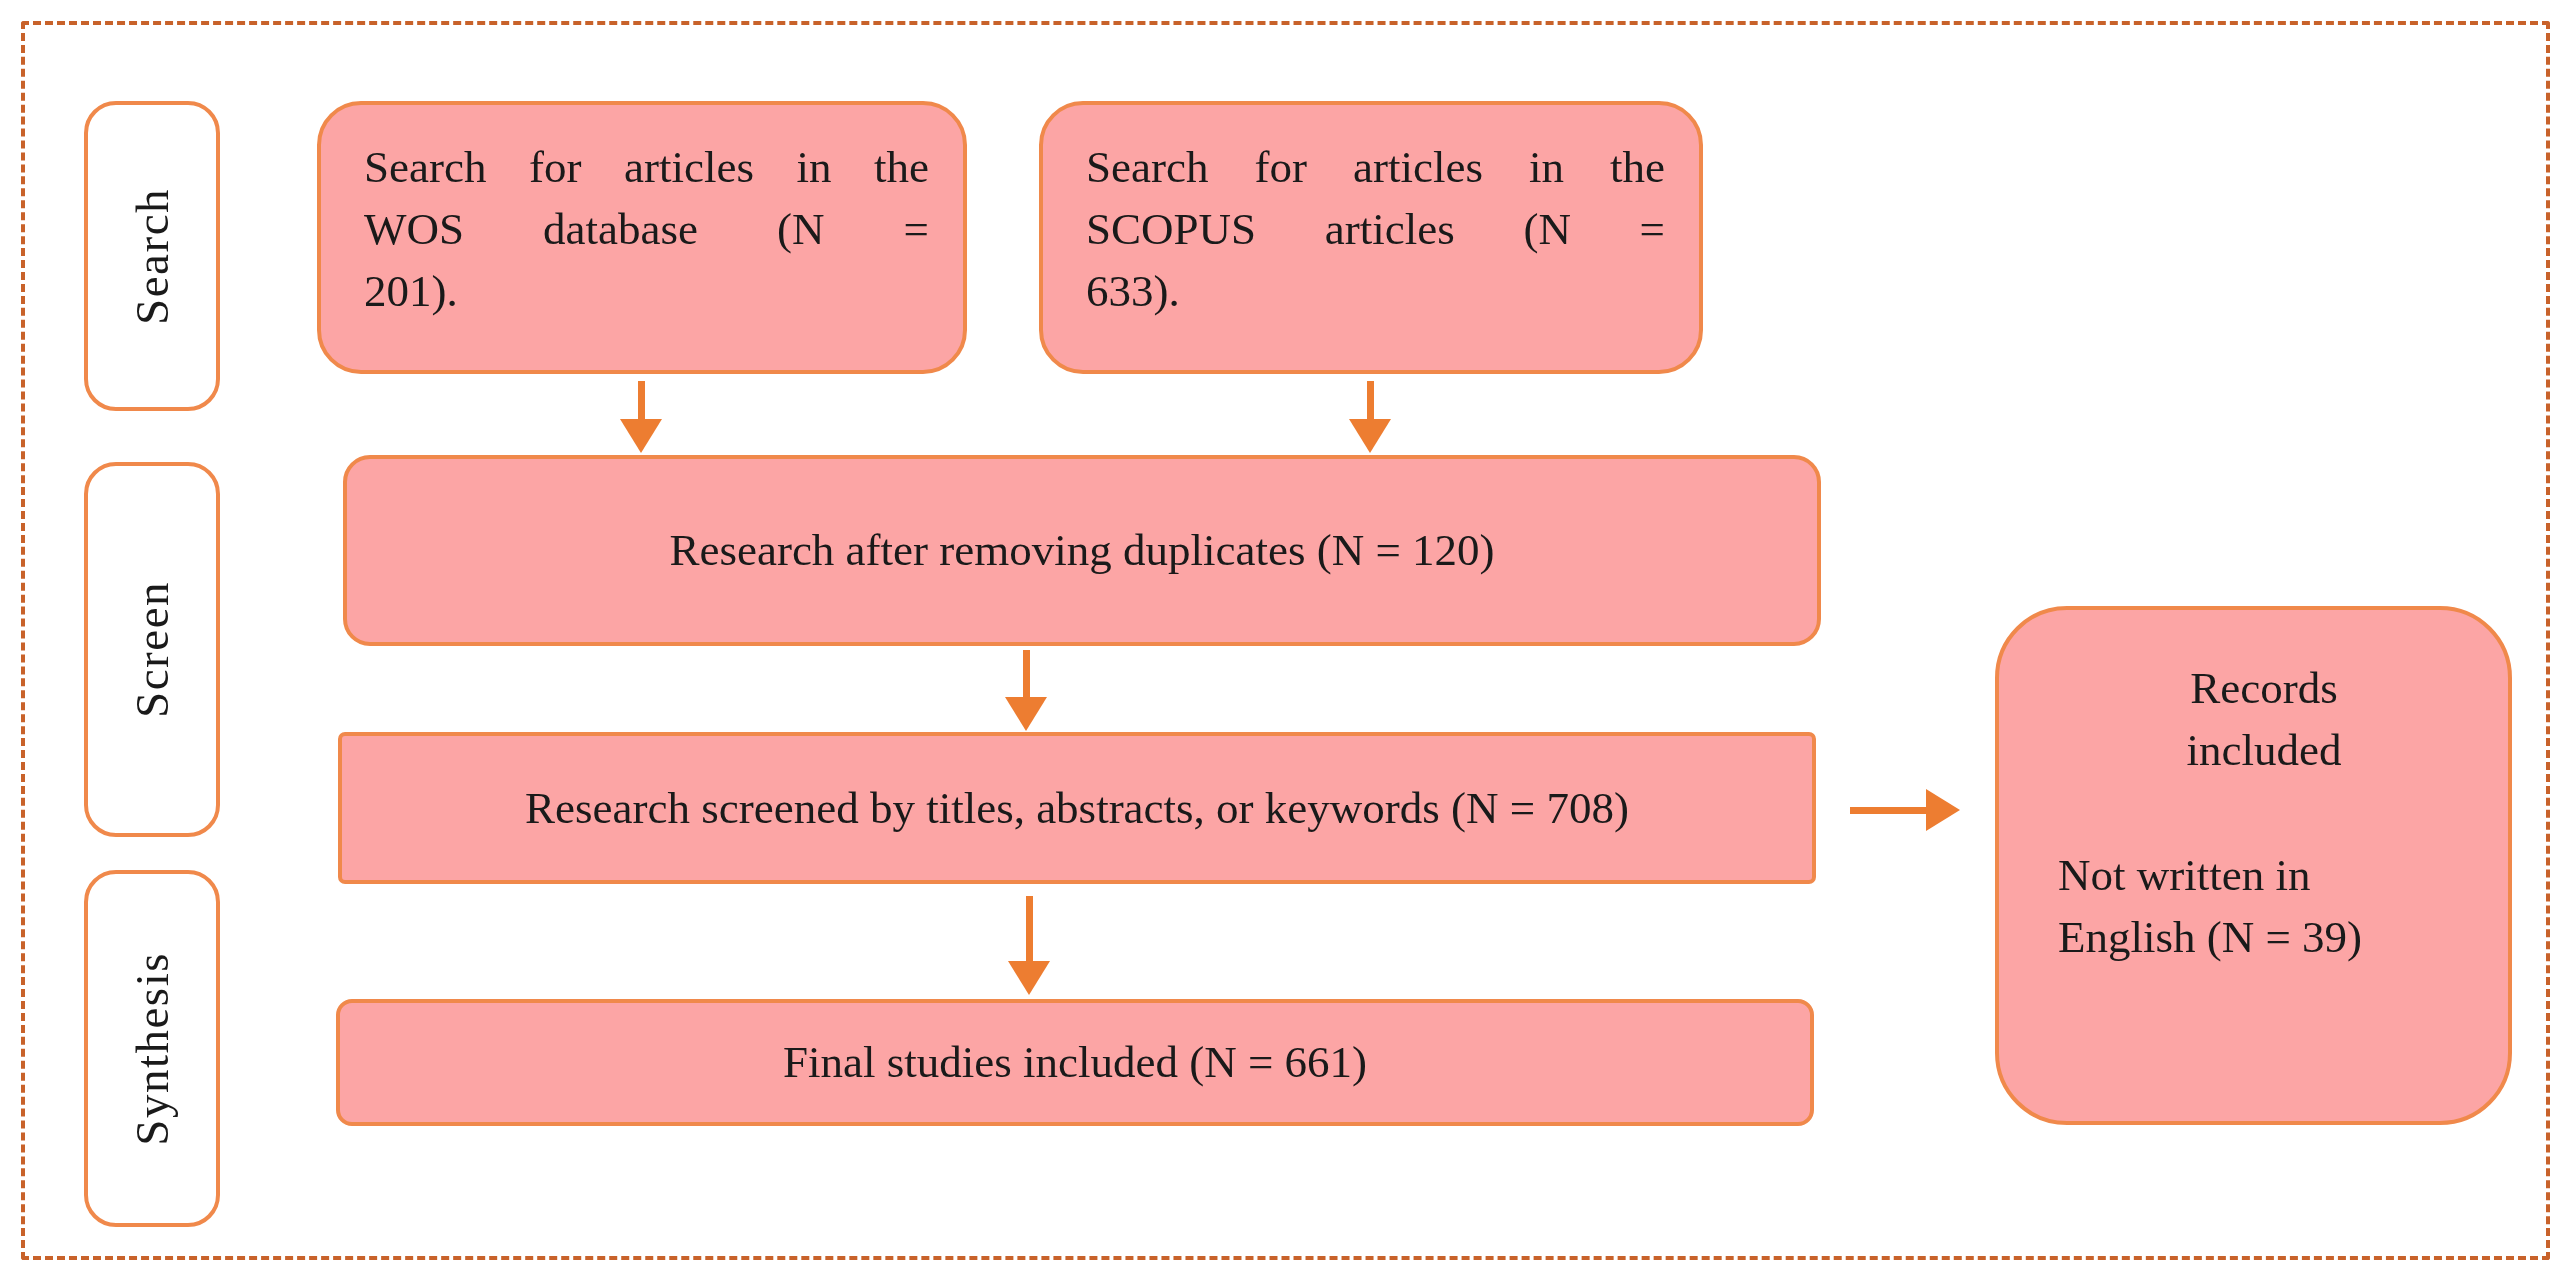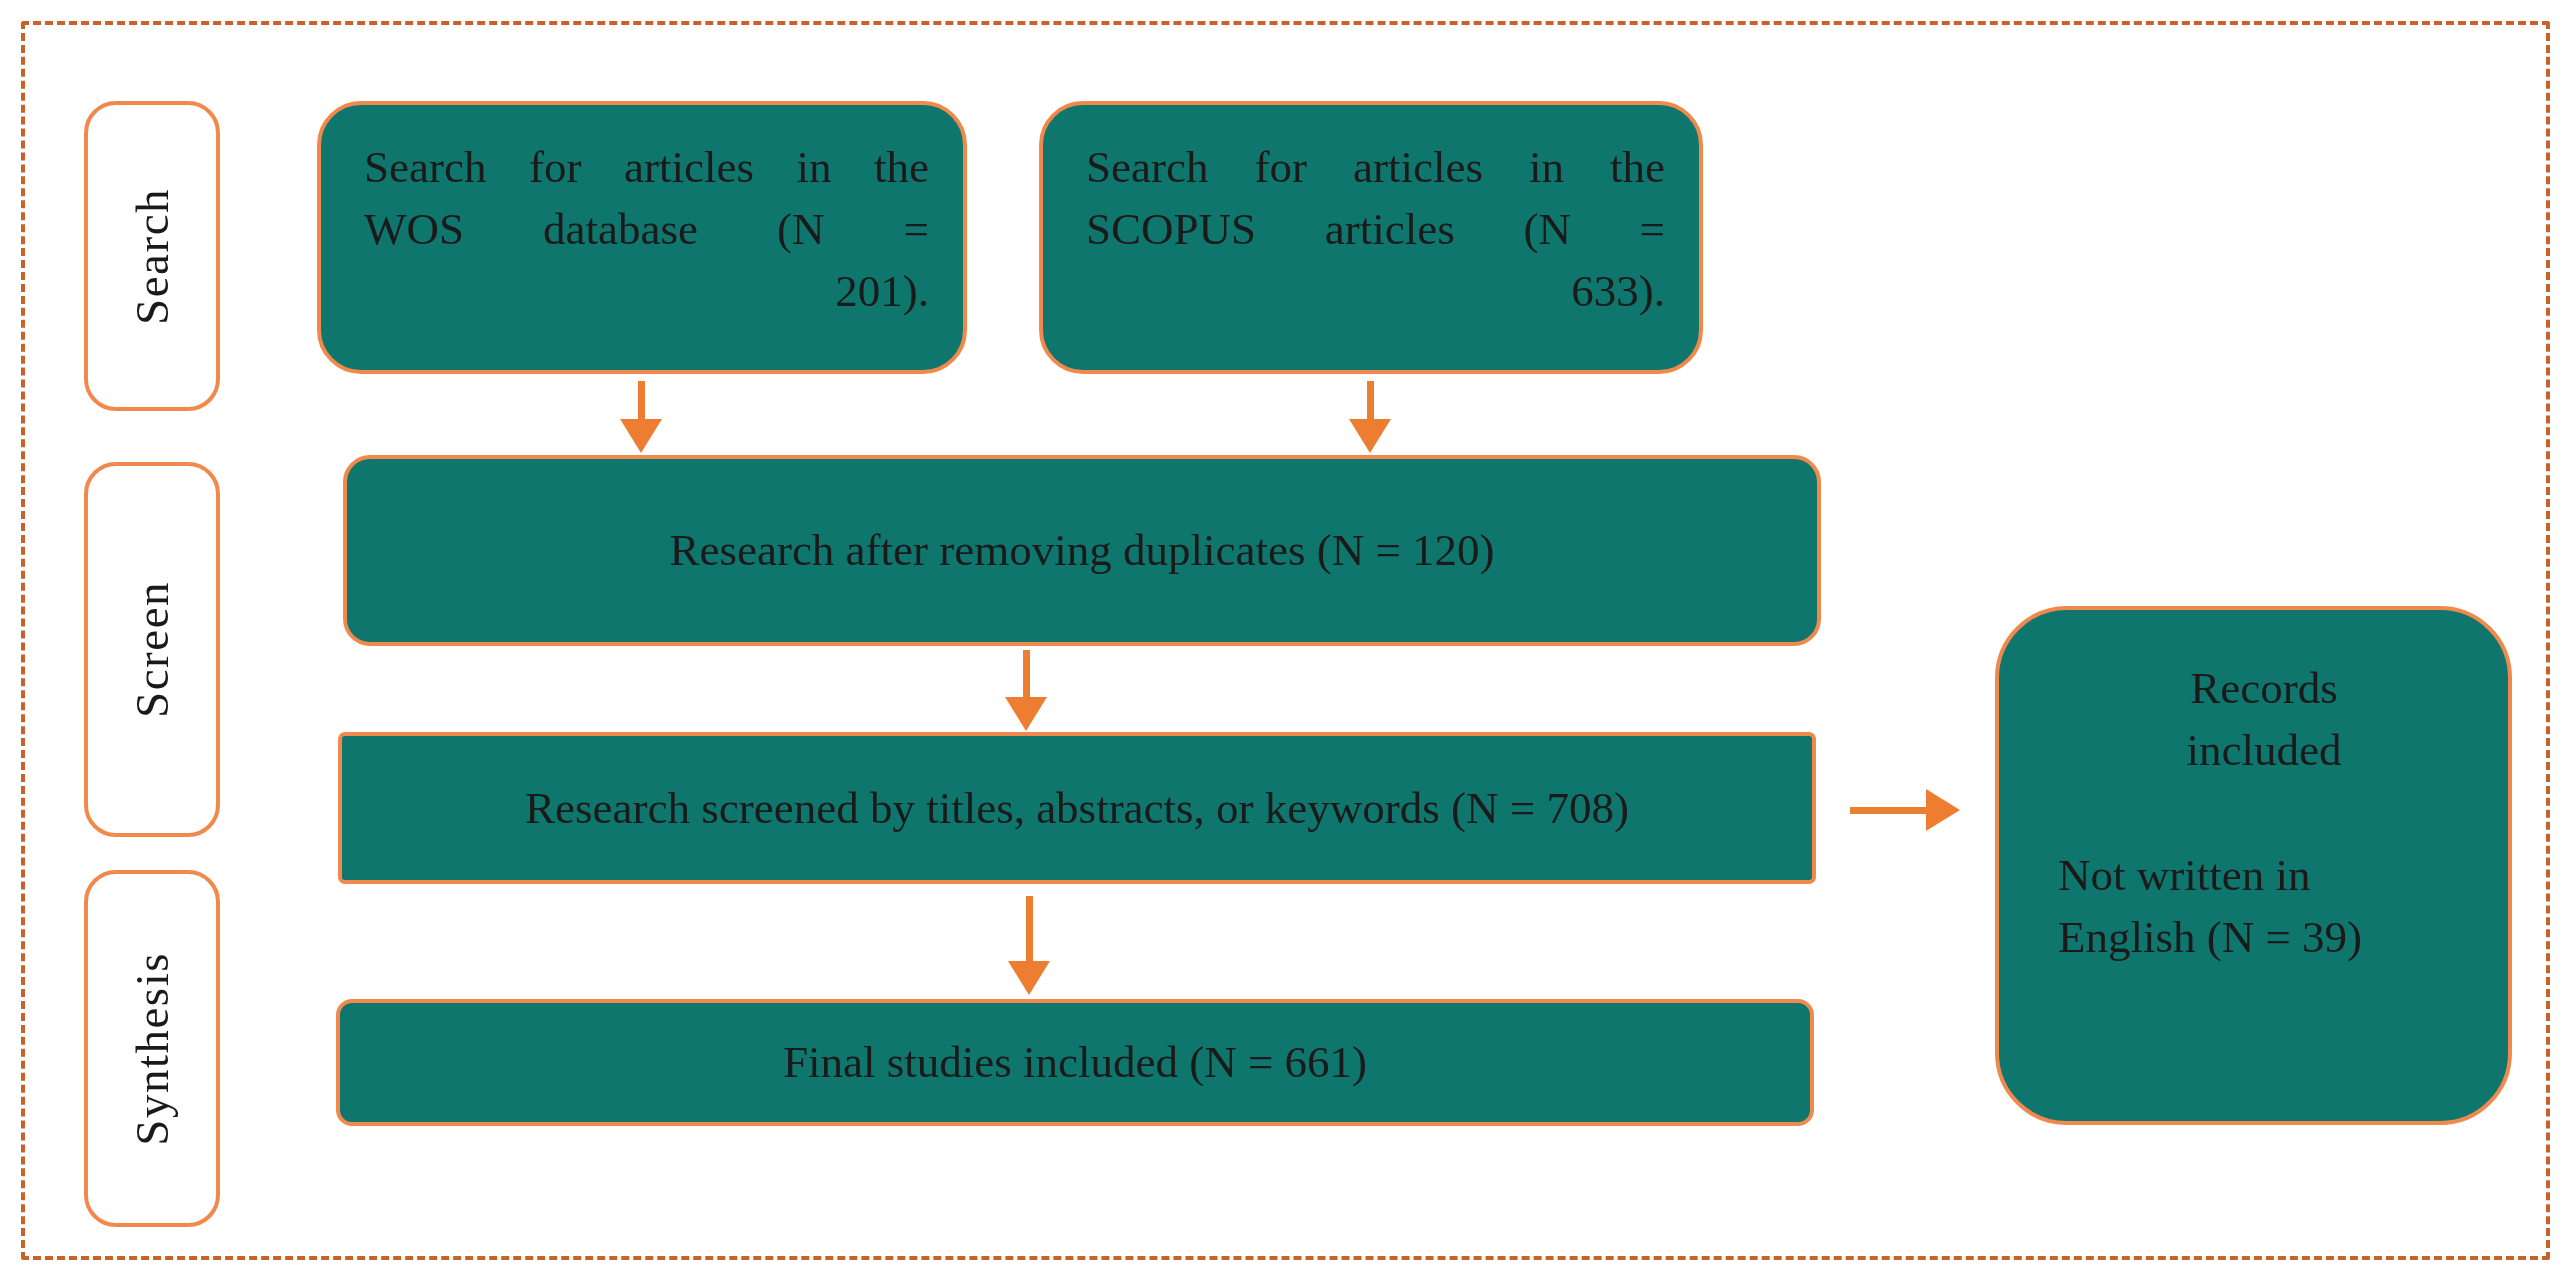--- a/index.html
+++ b/index.html
@@ -49,21 +49,21 @@
     font-size: 47px;
     letter-spacing: 1.5px;
     white-space: nowrap;
   }
 
   
   .flow-box {
     position: absolute;
     border: 4.6px solid #f0894b;
     box-sizing: border-box;
-    background: #0f766e;
+    background: #fca5a5;
     font-size: 45px;
     line-height: 1.38;
   }
   .wos-box {
     left: 317px; top: 101px; width: 650px; height: 273px;
     border-radius: 44px;
     padding: 30.5px 34px 0 43px;
   }
   .scopus-box {
     left: 1039px; top: 101px; width: 664px; height: 273px;
@@ -78,21 +78,21 @@
   }
   .dup-box      { left: 343px; top: 455px;  width: 1478px; height: 191px; border-radius: 27px; }
   .screened-box { left: 338px; top: 732px;  width: 1478px; height: 152px; border-radius: 7px; }
   .final-box    { left: 336px; top: 999px; width: 1478px; height: 127px; border-radius: 16px; }
   .records-box {
     left: 1995px; top: 606px; width: 517px; height: 519px;
     border-radius: 72px;
     padding: 47px 38px 0 59px;
   }
   .jline { text-align: justify; text-align-last: justify; }
-  .lline { text-align: right; }
+  .lline { text-align: left; }
   .rec-title  { text-align: center; }
   .rec-reason { margin-top: 63px; text-align: left; }
 
   
   .arrow-v { position: absolute; width: 43px; }
   .arrow-v::before {
     content: "";
     position: absolute;
     left: 50%; top: 0; bottom: 30.5px;
     width: 6.9px; margin-left: -3.4px;

